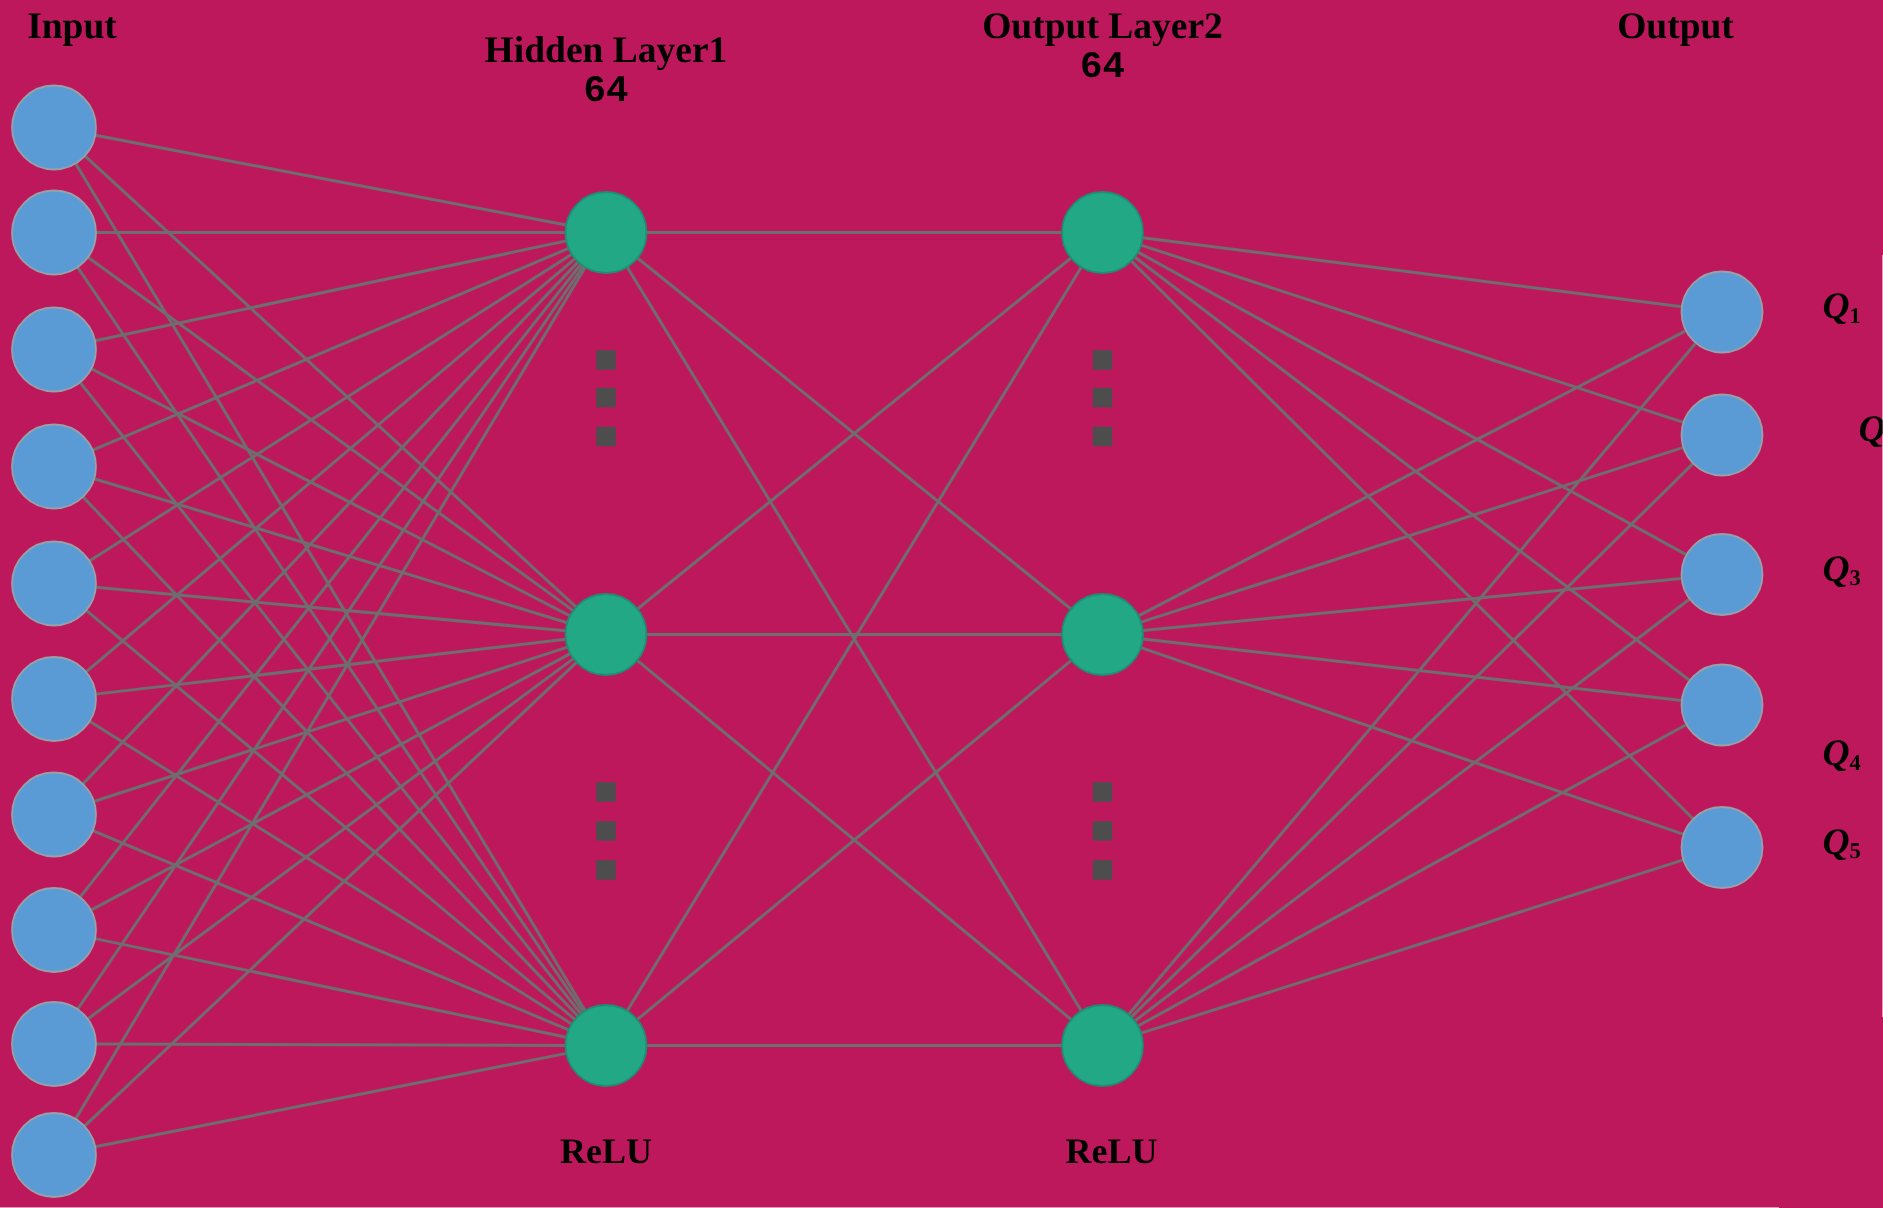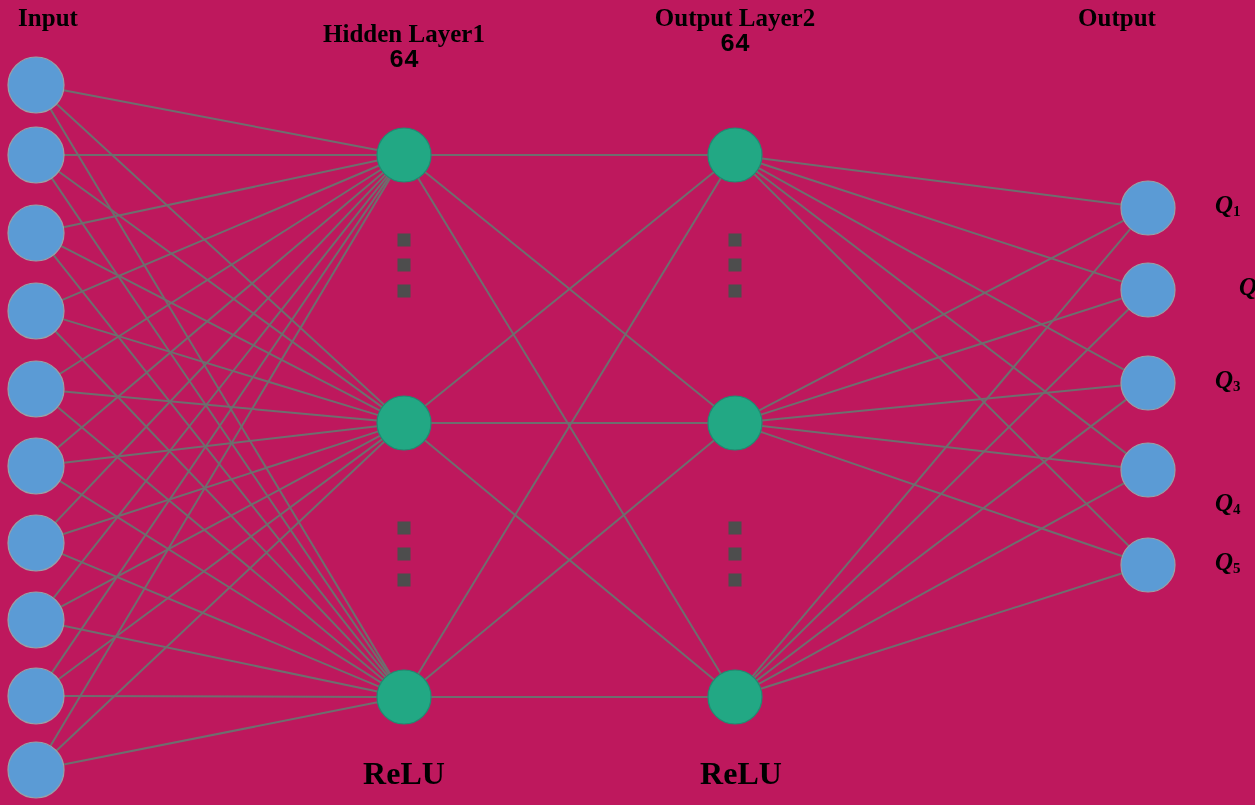--- a/index.html
+++ b/index.html
@@ -39,21 +39,21 @@
   .col-label .sub-count {
     display: block;
     font-size: 25px;
     font-weight: bold;
     font-family: Liberation Mono, monospace;
   }
   .act-label {
     position: absolute;
     font-family: "Liberation Serif", "DejaVu Serif", serif;
     font-weight: bold;
-    font-size: 32px;
+    font-size: 24px;
     color: #000000;
     text-align: center;
     white-space: nowrap;
   }
   .q-label {
     position: absolute;
     font-family: "Liberation Serif", "DejaVu Serif", serif;
     font-weight: bold;
     font-style: italic;
     font-size: 25px;

